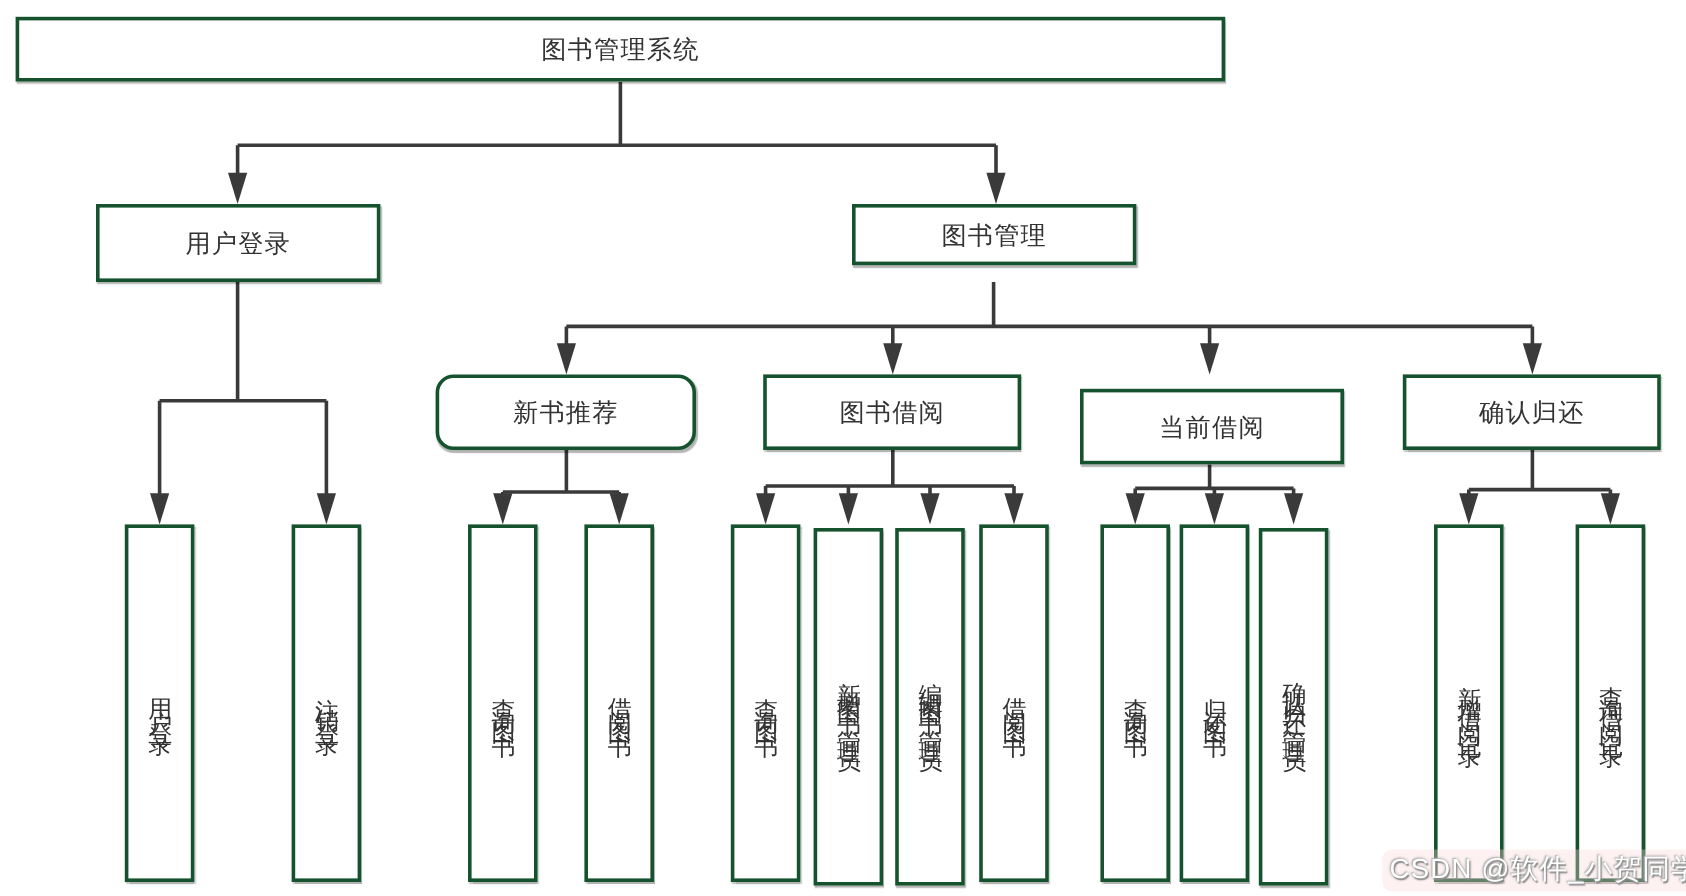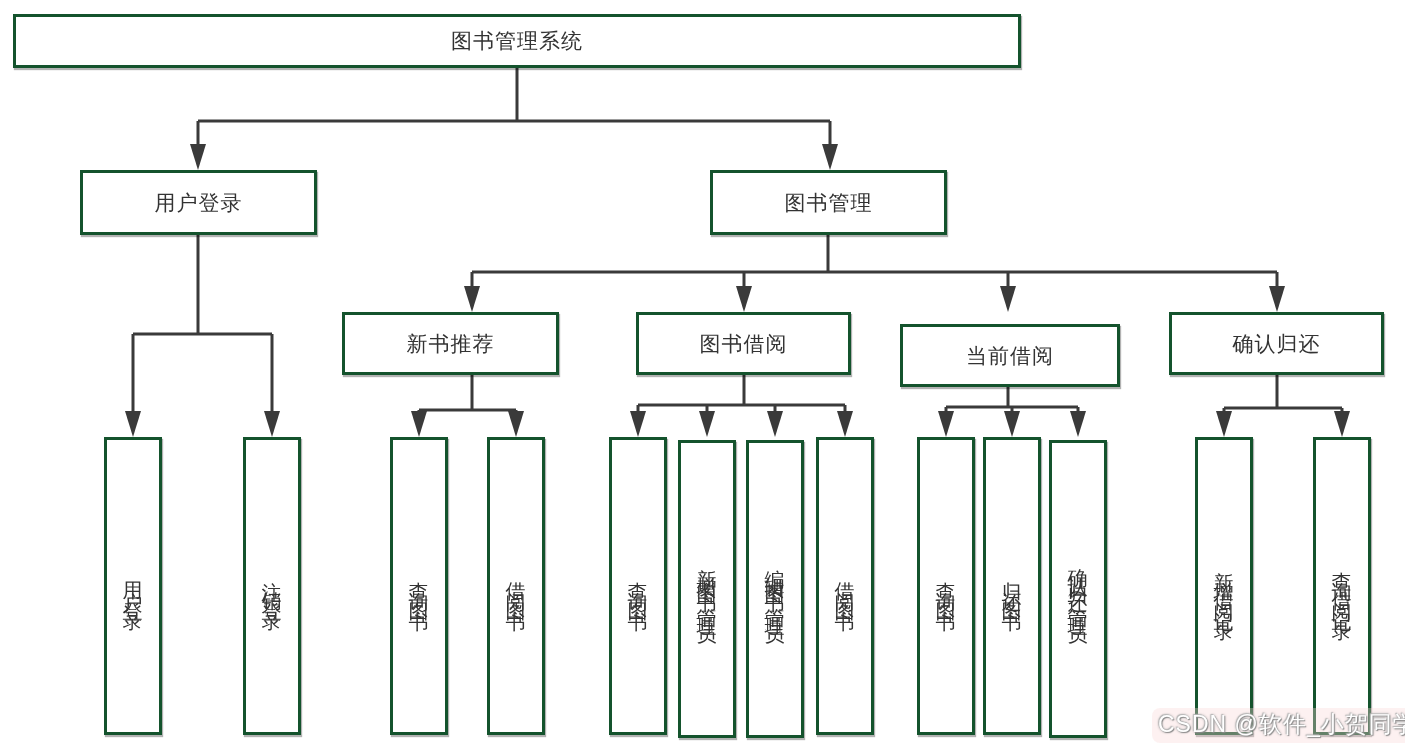--- a/index.html
+++ b/index.html
@@ -116,25 +116,25 @@
     </g>
   </svg>
 
   <div class="node h" style="left:13px; top:14px; width:1008px; height:54px;">
     <span>图书管理系统</span>
   </div>
 
   <div class="node h" style="left:80px; top:170px; width:237px; height:65px;">
     <span>用户登录</span>
   </div>
-  <div class="node h" style="left:710px; top:170px; width:237px; height:65px;">
+  <div class="node h" style="left:710px; top:170px; width:237px; height:51px;">
     <span>图书管理</span>
   </div>
 
-  <div class="node h" style="left:342px; top:312px; width:217px; height:63px;">
+  <div class="node h" style="left:363px; top:312px; width:217px; height:63px;border-radius:15px;">
     <span>新书推荐</span>
   </div>
   <div class="node h" style="left:636px; top:312px; width:215px; height:63px;align-items:center;">
     <span>图书借阅</span>
   </div>
   <div class="node h" style="left:900px; top:324px; width:220px; height:63px;">
     <span>当前借阅</span>
   </div>
   <div class="node h" style="left:1169px; top:312px; width:215px; height:63px;">
     <span>确认归还</span>

